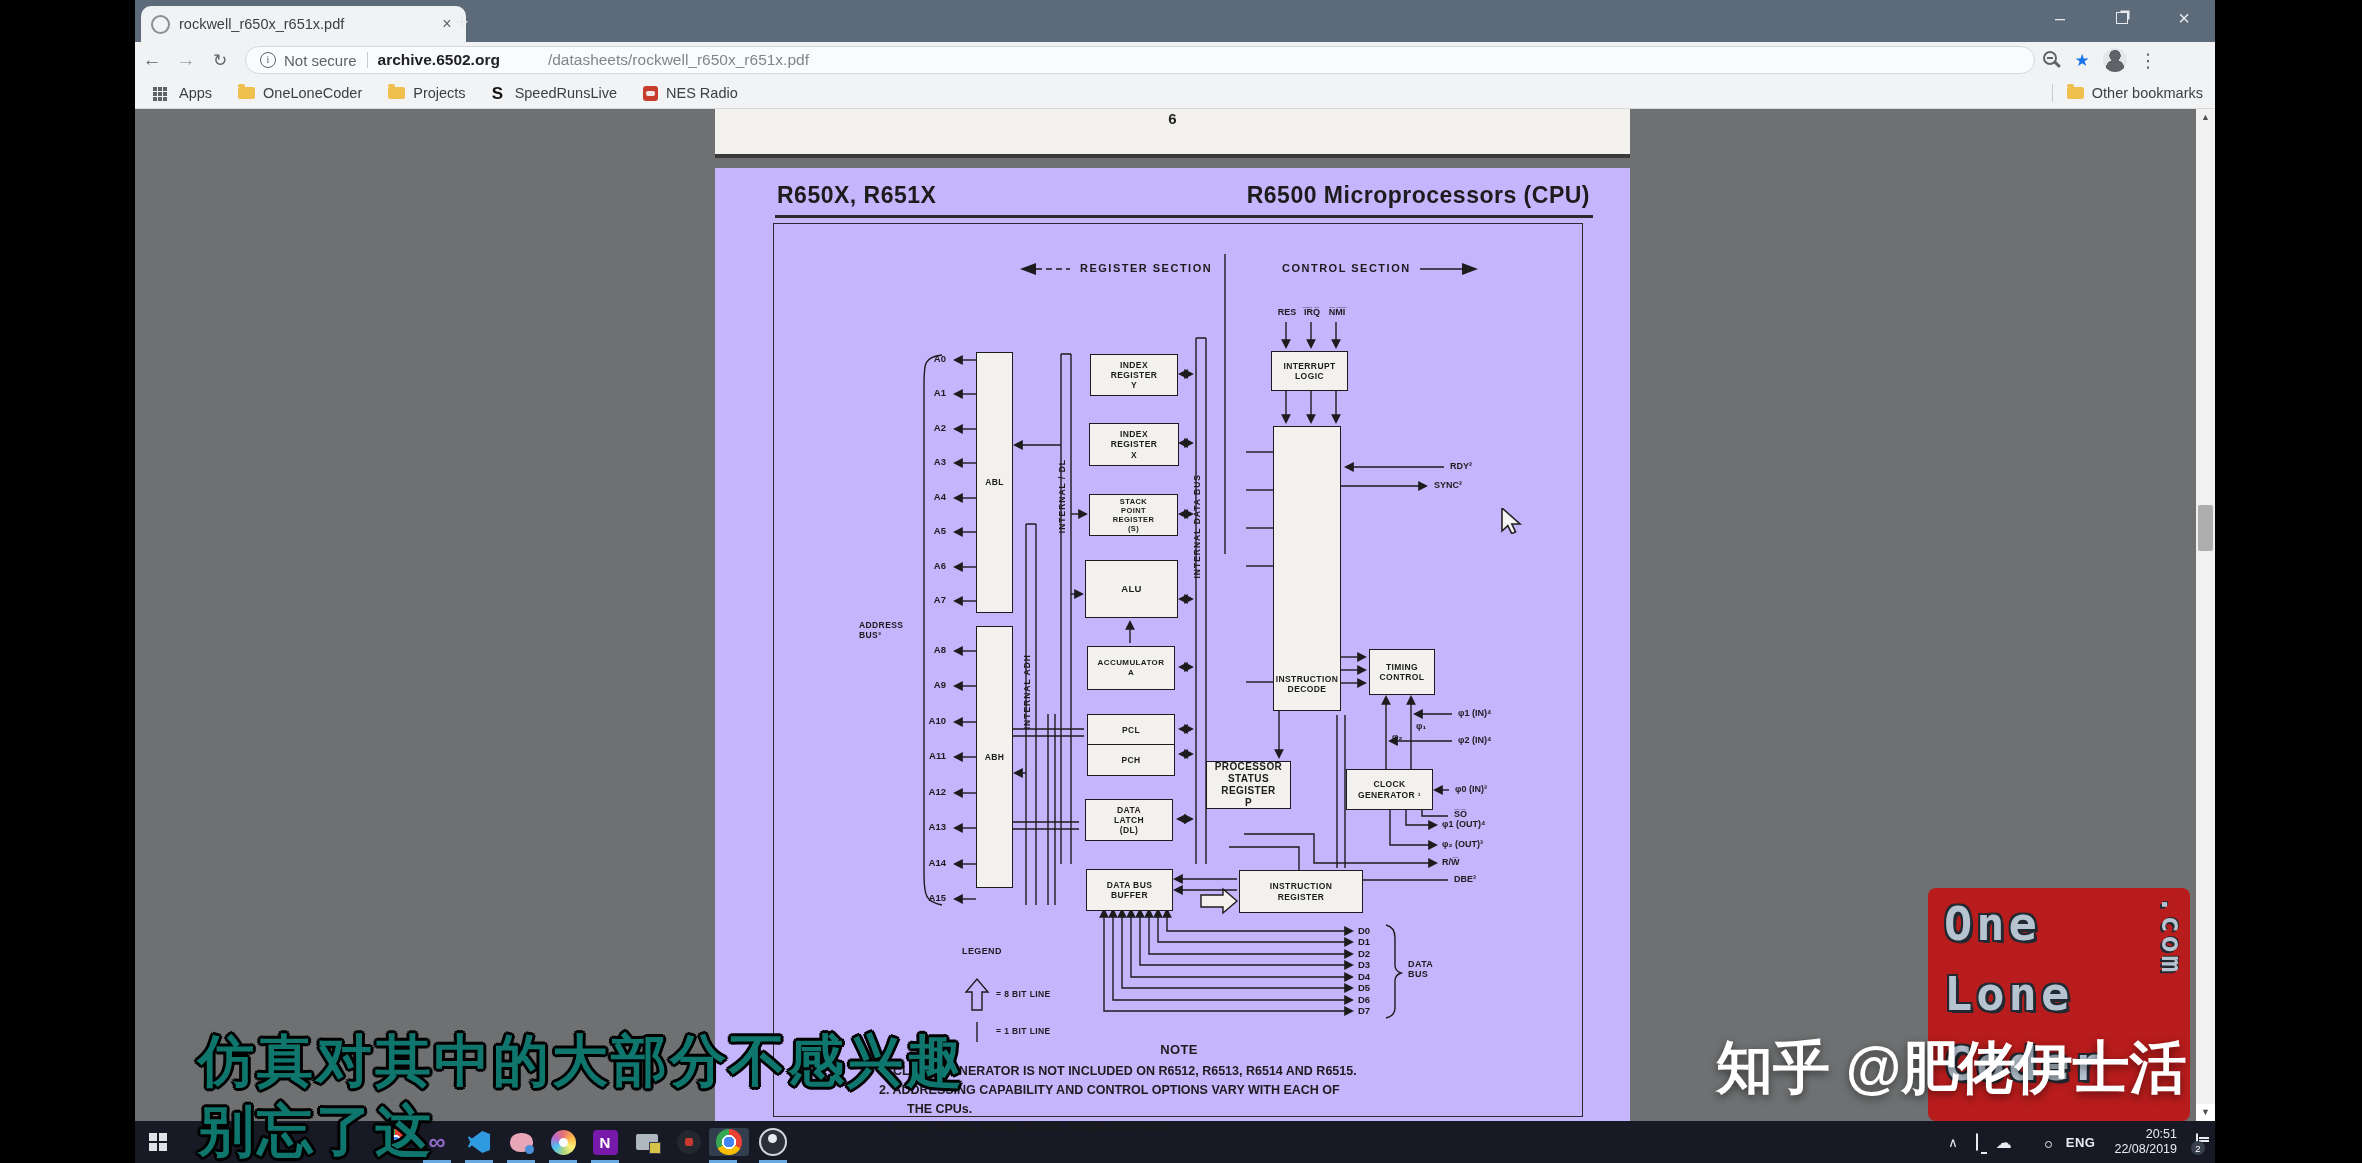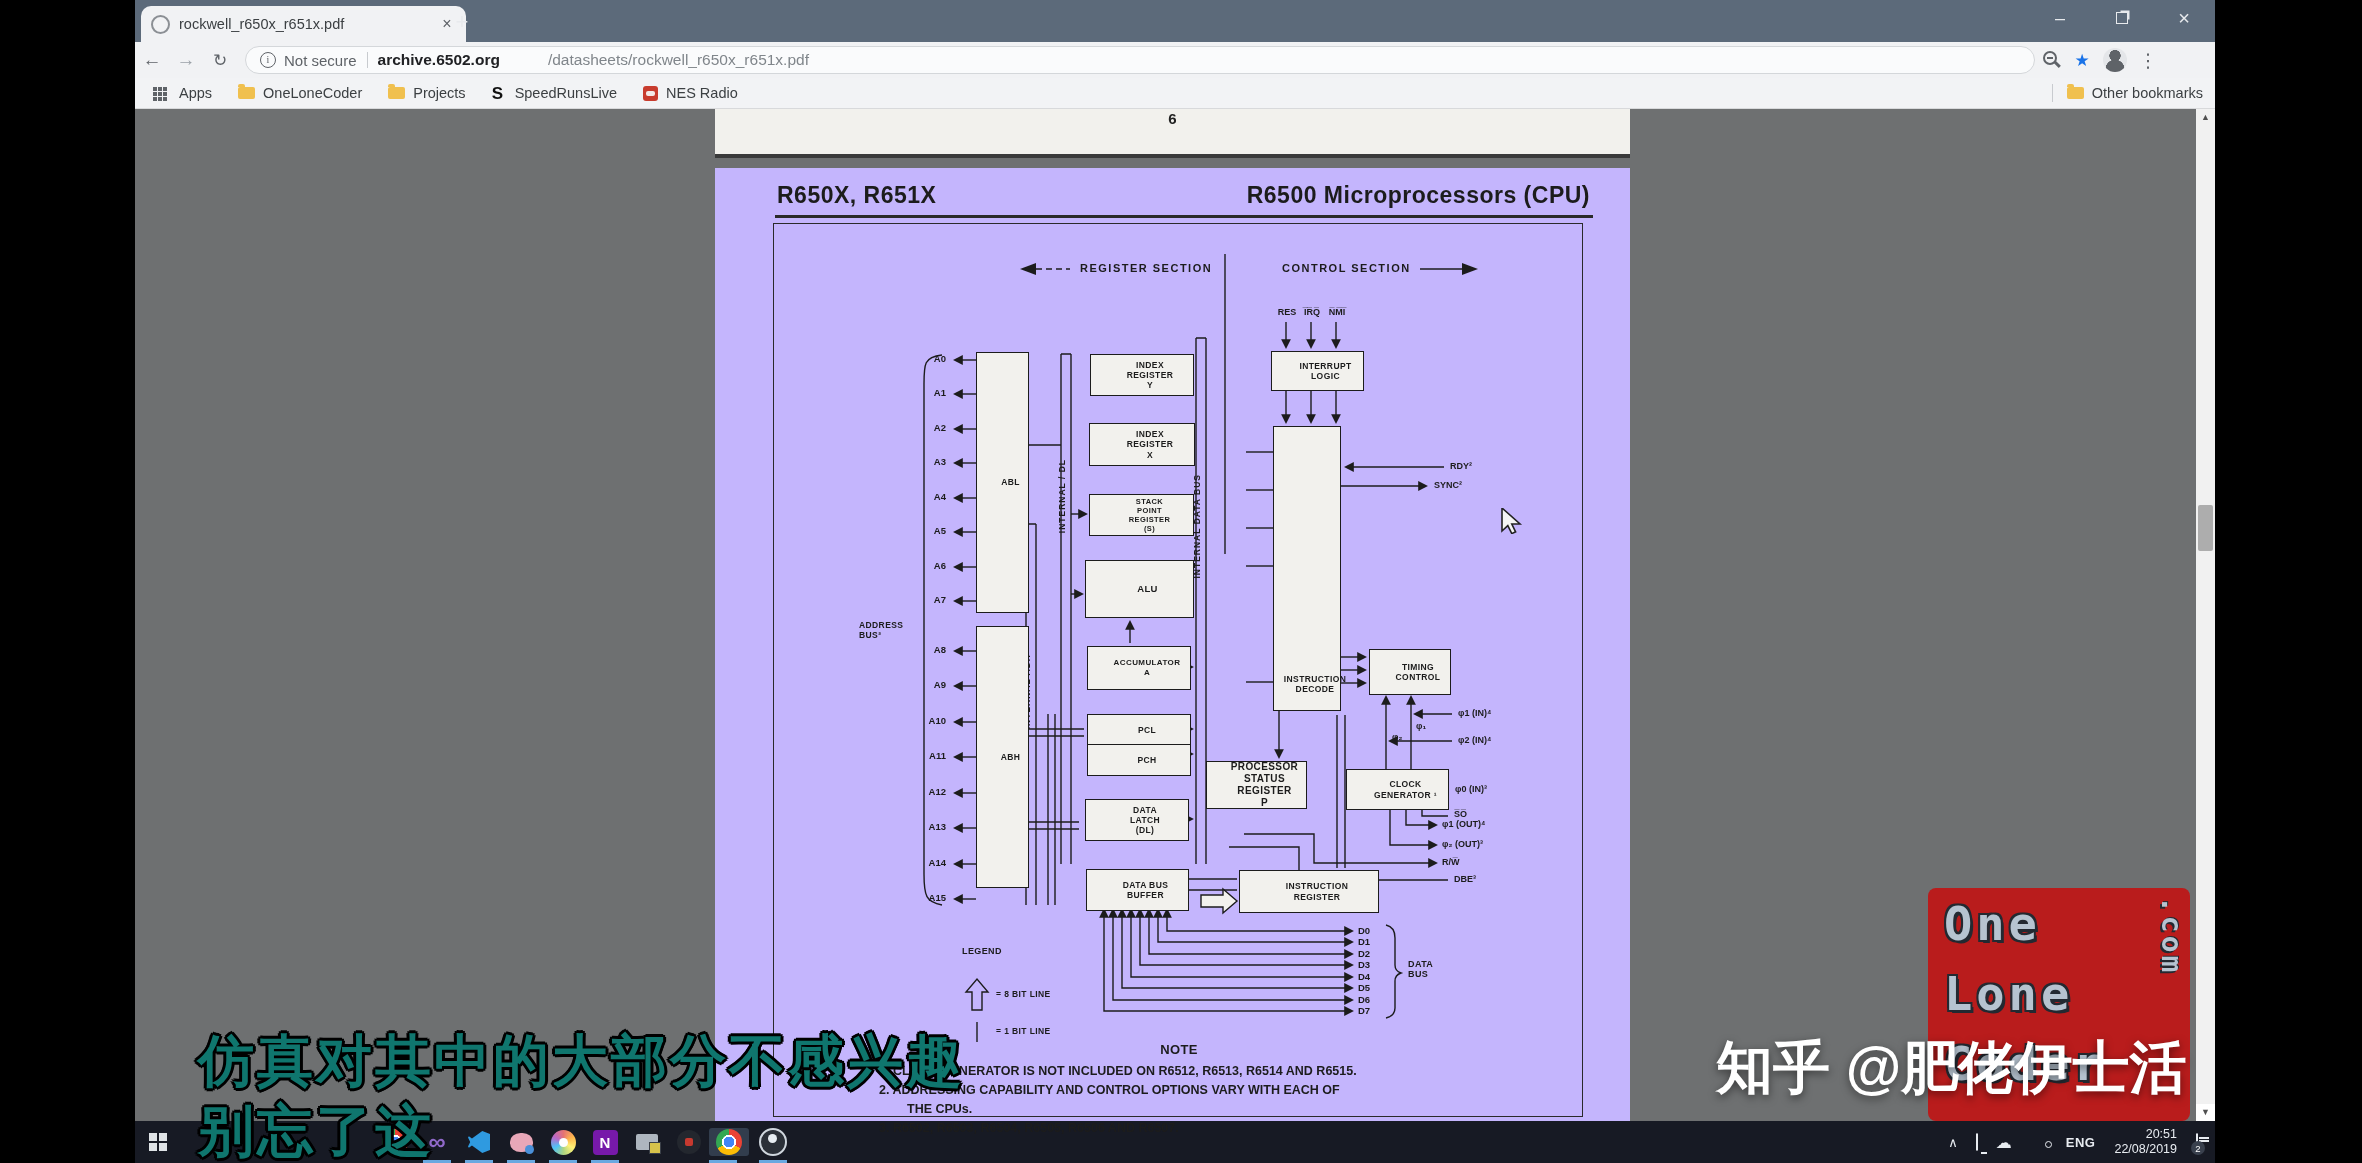--- a/index.html
+++ b/index.html
@@ -67,21 +67,21 @@
   #pagestrip{position:absolute;left:580px;top:0;width:915px;height:45px;background:#f2f1ed;border-bottom:4px solid #3a3a3a;}
   #pagenum{position:absolute;left:0;top:1px;width:100%;text-align:center;font-size:15px;font-weight:bold;color:#222;}
   #page{position:absolute;left:580px;top:59px;width:915px;height:1108px;background:#c4b5fd;overflow:hidden;}
   #hdr-left{position:absolute;left:62px;top:14px;font-size:23px;font-weight:bold;color:#1c1c1c;letter-spacing:.5px;}
   #hdr-right{position:absolute;right:40px;top:14px;font-size:23px;font-weight:bold;color:#1c1c1c;letter-spacing:.5px;}
   #hdr-rule{position:absolute;left:60px;top:47px;width:818px;height:3px;background:#2a2a2a;}
   #dframe{position:absolute;left:58px;top:55px;width:808px;height:892px;border:1.5px solid #2a2a2a;}
   #dlines{position:absolute;left:0;top:0;z-index:0;}
   .dbox{position:absolute;border:1.6px solid #1c1c1c;background:#f2f1ed;display:flex;align-items:center;
     justify-content:center;text-align:center;font-weight:bold;white-space:pre-line;color:#1c1c1c;
-    font-size:8.5px;line-height:1.2;z-index:2;letter-spacing:.4px;padding-left:16px;}
+    font-size:8.5px;line-height:1.2;z-index:2;letter-spacing:.4px;}
   .dlabel{position:absolute;font-weight:bold;color:#1c1c1c;white-space:pre-line;z-index:2;letter-spacing:.4px;}
   .vlabel{position:absolute;writing-mode:vertical-rl;transform:rotate(180deg);font-weight:bold;
     color:#1c1c1c;font-size:8.5px;z-index:2;letter-spacing:1px;}
   .pin{position:absolute;width:44px;text-align:right;font-size:9.5px;font-weight:bold;color:#1c1c1c;z-index:2;}
   .dpin{position:absolute;width:32px;text-align:left;font-size:9.5px;font-weight:bold;color:#1c1c1c;z-index:2;}
   .sig{position:absolute;font-size:9px;font-weight:bold;color:#1c1c1c;z-index:2;white-space:nowrap;}
   .sechdr{position:absolute;top:38px;font-size:11px;font-weight:bold;letter-spacing:1.5px;color:#1c1c1c;z-index:2;}
   .notes{position:absolute;left:105px;top:838px;width:600px;font-size:12.5px;font-weight:bold;
     color:#1c1c1c;line-height:19px;z-index:2;}
   .note-indent{padding-left:28px;}

